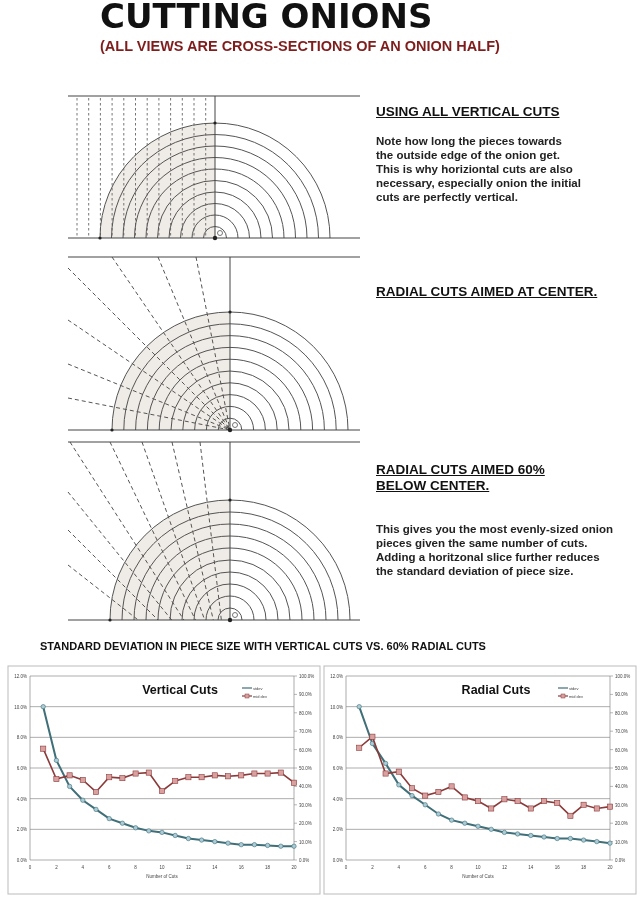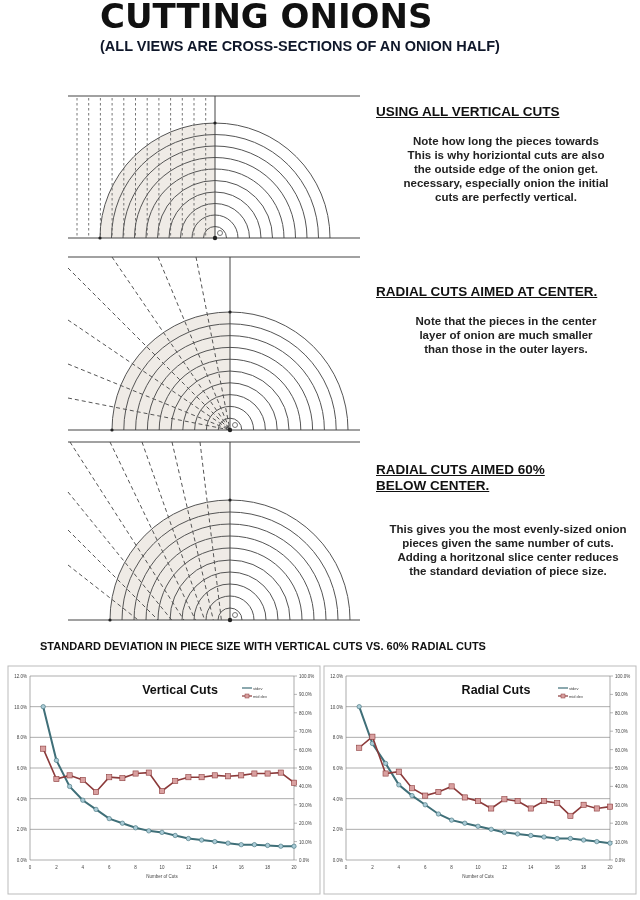--- a/index.html
+++ b/index.html
@@ -6,25 +6,25 @@
   body {
     width: 640px; height: 900px; background: #ffffff; position: relative; overflow: hidden;
     font-family: "Liberation Sans", sans-serif; color: #111;
   }
   .abs { position: absolute; }
   #main-title {
     left: 100px; top: -4px; font-size: 34px; font-weight: 700; letter-spacing: 0px; color: #111;
     font-family: "DejaVu Sans", sans-serif;
   }
   #subtitle {
-    left: 100px; top: 38px; font-size: 14.5px; font-weight: 700; color: #0f172a;
+    left: 100px; top: 38px; font-size: 14.5px; font-weight: 700; color: #7f1d1d;
     font-family: "Liberation Sans", sans-serif;
   }
   .section-heading { font-size: 13.5px; font-weight: 700; color: #111; line-height: 16px; text-decoration: underline; }
-  .section-body { font-size: 11.5px; font-weight: 700; color: #222; line-height: 14px; text-align: center; }
+  .section-body { font-size: 11.5px; font-weight: 700; color: #222; line-height: 14px; }
   #chart-heading {
     left: 40px; top: 640px; font-size: 11px; font-weight: 700; color: #111; white-space: nowrap;
   }
   svg text { font-family: "Liberation Sans", sans-serif; }
 </style>
 </head>
 <body>
 
 <div id="main-title" class="abs">CUTTING ONIONS</div>
 <div id="subtitle" class="abs">(ALL VIEWS ARE CROSS-SECTIONS OF AN ONION HALF)</div>
@@ -119,43 +119,38 @@
       <circle cx="230" cy="620" r="2.2" fill="#222"></circle>
       <circle cx="230" cy="500" r="1.6" fill="#222"></circle>
       <circle cx="110" cy="620" r="1.6" fill="#222"></circle>
     </g>
 </svg>
 
 <div class="abs" style="left:376px;top:104px;width:260px">
   <div class="section-heading">USING ALL VERTICAL CUTS</div>
   <div class="section-body" style="margin-top:14px">
     <div>Note how long the pieces towards</div>
+    <div>the outside edge of the onion get.</div>
     <div>This is why horiziontal cuts are also</div>
-    <div>the outside edge of the onion get.</div>
     <div>necessary, especially onion the initial</div>
     <div>cuts are perfectly vertical.</div>
   </div>
 </div>
 
 <div class="abs" style="left:376px;top:284px;width:260px">
   <div class="section-heading">RADIAL CUTS AIMED AT CENTER.</div>
-  <div class="section-body" style="margin-top:14px">
-    <div>Note that the pieces in the center</div>
-    <div>layer of onion are much smaller</div>
-    <div>than those in the outer layers.</div>
-  </div>
 </div>
 
 <div class="abs" style="left:376px;top:462px;width:264px">
   <div class="section-heading">RADIAL CUTS AIMED 60%</div>
   <div class="section-heading">BELOW CENTER.</div>
   <div class="section-body" style="margin-top:28px">
     <div>This gives you the most evenly-sized onion</div>
     <div>pieces given the same number of cuts.</div>
-    <div>Adding a horitzonal slice center reduces</div>
+    <div>Adding a horitzonal slice further reduces</div>
     <div>the standard deviation of piece size.</div>
   </div>
 </div>
 
 <div id="chart-heading" class="abs">STANDARD DEVIATION IN PIECE SIZE WITH VERTICAL CUTS VS. 60% RADIAL CUTS</div>
 
 <svg class="abs" style="left:0;top:664px" width="640" height="236">
   <g id="chart0">
       <rect x="8" y="2" width="312" height="228" fill="#fff" stroke="#bbb" stroke-width="1"></rect>
       <line x1="30" y1="196" x2="294" y2="196" stroke="#8a8a8a" stroke-width="0.7"></line>

